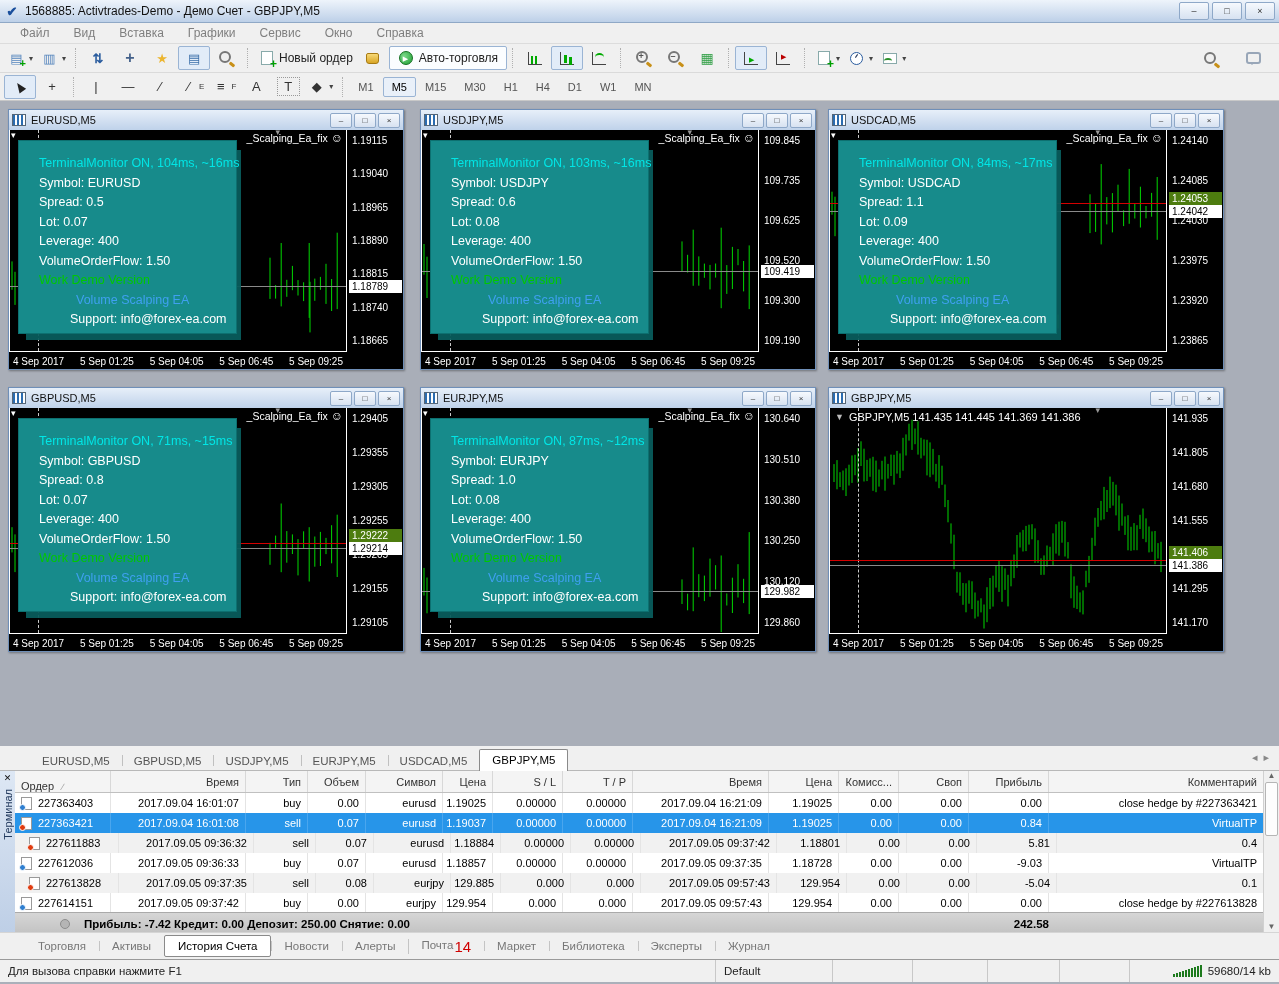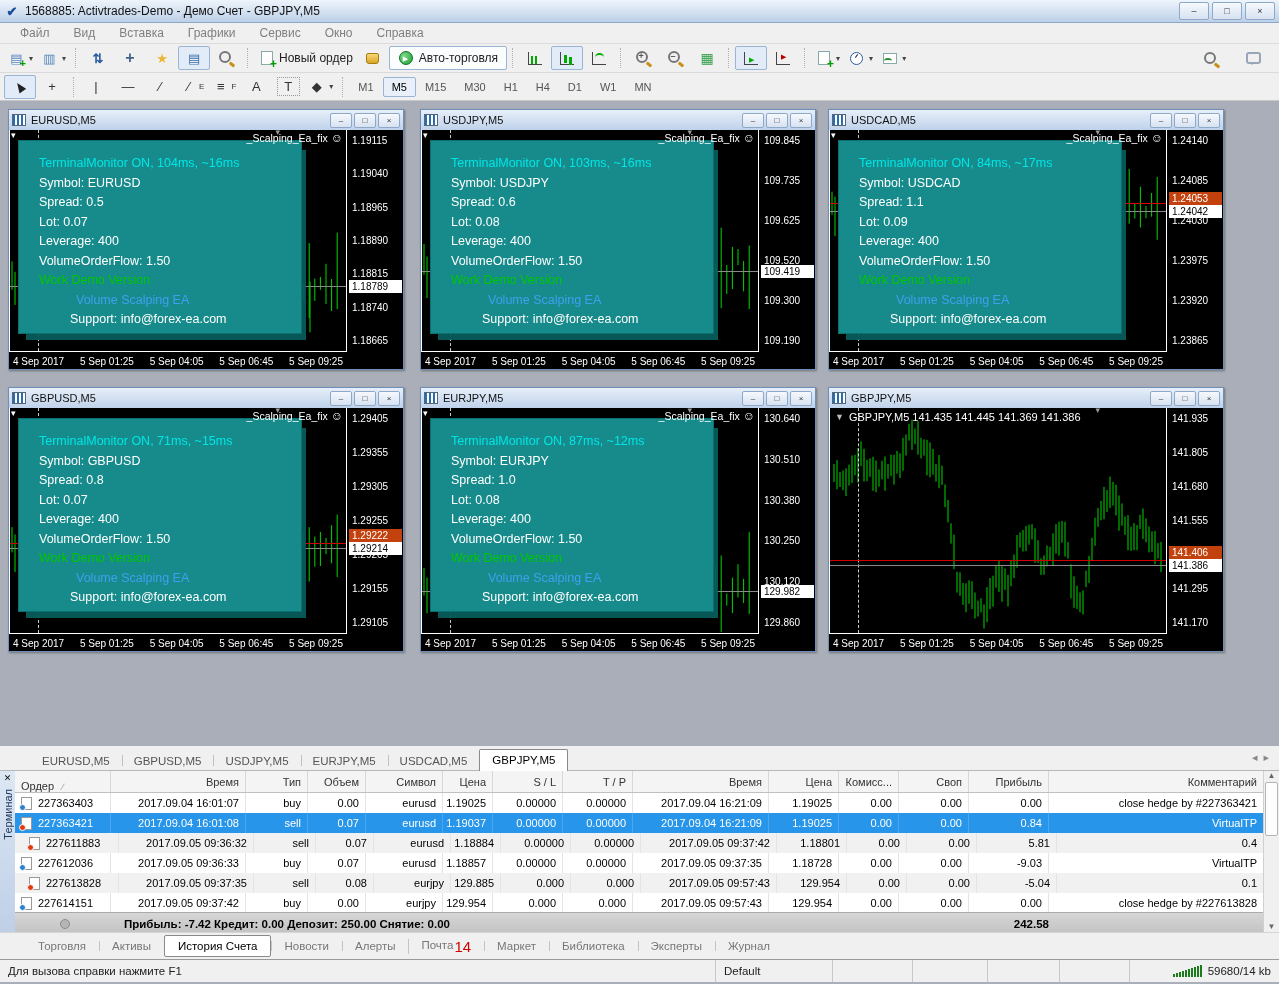--- a/index.html
+++ b/index.html
@@ -65,33 +65,33 @@
   .cbody{position:absolute;left:0;right:0;top:20px;bottom:0;background:#000;}
   .plot{position:absolute;left:0;top:0;right:56px;bottom:17px;border-left:1px solid #fff;border-right:1px solid #fff;border-bottom:1px solid #fff;overflow:hidden;}
   .plot svg{position:absolute;left:0;top:0;z-index:1;}
   .dashv{position:absolute;top:0;bottom:0;border-left:1px dashed rgba(255,255,255,.8);z-index:2;}
   .hline{position:absolute;left:0;right:0;height:1px;background:#8a8a8a;z-index:3;}
   .hline.red{background:#d40000;}
   .topmark{position:absolute;top:-3px;color:#999;font-size:9px;z-index:4;}
   .ea-arrow{position:absolute;left:1px;top:0;color:#fff;font-size:9px;z-index:6;}
   .ea-badge{position:absolute;right:3px;top:1px;color:#fff;font-size:10.5px;z-index:6;display:flex;align-items:center;gap:3px;}
   .smiley{font-size:12px;}
-  .overlay{position:absolute;left:8px;top:10px;width:284px;height:194px;background:#178b8b;border:1px solid #0d7070;box-shadow:6px 8px 0 -2px rgba(8,92,92,.95);z-index:5;padding:13px 0 0 20px;box-sizing:border-box;}
+  .overlay{position:absolute;left:8px;top:10px;width:219px;height:194px;background:#178b8b;border:1px solid #0d7070;box-shadow:6px 8px 0 -2px rgba(8,92,92,.95);z-index:5;padding:13px 0 0 20px;box-sizing:border-box;}
   .ov-line{font-size:12.5px;line-height:19.5px;color:#fff;white-space:nowrap;}
   .ov-line.cyan{color:#00e6e6;}
   .ov-line.green{color:#00c800;}
   .ov-line.blue{color:#3fa0f0;}
   .ov-line.ind1{margin-left:37px;}
   .ov-line.ind2{margin-left:31px;}
   .ohlc{position:absolute;left:5px;top:3px;color:#fff;font-size:11px;z-index:6;display:flex;align-items:center;gap:5px;}
   .ohlc .tri{color:#bbb;font-size:9px;}
   .paxis{position:absolute;right:0;top:0;width:55px;bottom:17px;background:#000;display:flex;flex-direction:column;justify-content:space-between;padding:6px 0;box-sizing:border-box;}
   .ptick{color:#fff;font-size:10px;padding-left:4px;line-height:10px;}
   .pbox{position:absolute;left:1px;right:1px;height:13px;background:#fff;color:#000;font-size:10px;line-height:13px;padding-left:3px;z-index:7;}
-  .pbox.red{background:#c2410c;color:#fff;}
+  .pbox.red{background:#4d7c0f;color:#fff;}
   .taxis{position:absolute;left:0;right:56px;bottom:0;height:16px;background:#000;display:flex;justify-content:space-between;align-items:center;padding:0 4px;}
   .xtick{color:#fff;font-size:10px;white-space:nowrap;}
   
   #charttabs{height:24px;background:#f0f0f0;border-bottom:1px solid #b8b8b8;display:flex;align-items:flex-end;padding-left:30px;position:relative;}
   .ctab{font-size:11.5px;color:#555;padding:4px 12px 3px;position:relative;}
   .ctab:not(:first-child)::before{content:"";position:absolute;left:0;top:4px;bottom:4px;border-left:1px solid #c0c0c0;}
   .ctab.active{background:#fff;border:1px solid #8a8a8a;border-bottom:none;border-radius:2px 2px 0 0;color:#000;margin-bottom:-1px;padding-bottom:5px;z-index:2;}
   .ctab.active::before{display:none;}
   #ctab-scroll{position:absolute;right:4px;top:5px;color:#888;font-size:11px;letter-spacing:6px;}
   
@@ -106,21 +106,21 @@
   .trow.sel{background:#2795e9;color:#fff;}
   .tcell{height:100%;box-sizing:border-box;display:flex;align-items:center;justify-content:flex-end;padding:0 6px;font-size:11px;border-right:1px solid #e4e4e4;overflow:hidden;white-space:nowrap;}
   .trow.head .tcell{border-right:1px solid #d8d8d8;}
   .tcell.left{justify-content:flex-start;}
   .trow.sel .tcell{border-right-color:#4aa6ee;}
   .doc{width:9px;height:11px;background:#fff;border:1px solid #999;position:relative;margin-right:6px;flex:none;}
   .doc::after{content:"";position:absolute;left:-3px;bottom:-2px;width:5px;height:5px;border-radius:50%;border:1px solid #fff;}
   .doc.buy::after{background:#2f7fd0;}
   .doc.sell::after{background:#e03c10;}
   .sorthint{color:#999;font-size:9px;margin-left:8px;}
-  #sumrow{position:absolute;left:15px;right:15px;height:21px;background:linear-gradient(#d6d6d6,#c2c2c2);border-top:1px solid #aaa;display:flex;align-items:center;font-size:11.5px;font-weight:700;color:#000;gap:40px;}
+  #sumrow{position:absolute;left:15px;right:15px;height:21px;background:linear-gradient(#d6d6d6,#c2c2c2);border-top:1px solid #aaa;display:flex;align-items:center;font-size:11.5px;font-weight:700;color:#000;}
   #sumdot{width:8px;height:8px;border-radius:50%;background:#b5b5b5;border:1px solid #8d8d8d;margin:0 14px 0 45px;}
   #sumprofit{position:absolute;left:954px;width:80px;text-align:right;}
   #vscroll{position:absolute;right:0;top:0;width:15px;bottom:0;background:#f0f0f0;border-left:1px solid #d0d0d0;font-size:8px;color:#666;text-align:center;}
   #vthumb{margin:2px 1px;height:52px;border:1px solid #b5b5b5;background:#fdfdfd;border-radius:2px;}
   #termtabs{position:absolute;left:0;right:0;bottom:0;height:26px;background:#f0f0f0;border-top:1px solid #d5d5d5;display:flex;align-items:center;padding-left:25px;}
   .termtab{font-size:11.5px;color:#777;padding:4px 13px;position:relative;}
   .termtab:not(:first-child)::before{content:"";position:absolute;left:0;top:5px;bottom:5px;border-left:1px solid #c4c4c4;}
   .termtab.active{background:#fff;border:1px solid #8a8a8a;border-radius:2px;color:#000;font-weight:400;z-index:2;}
   .termtab.active::before{display:none;}
   .mailbadge{color:#d00000;font-size:15px;vertical-align:sub;margin-left:1px;}

